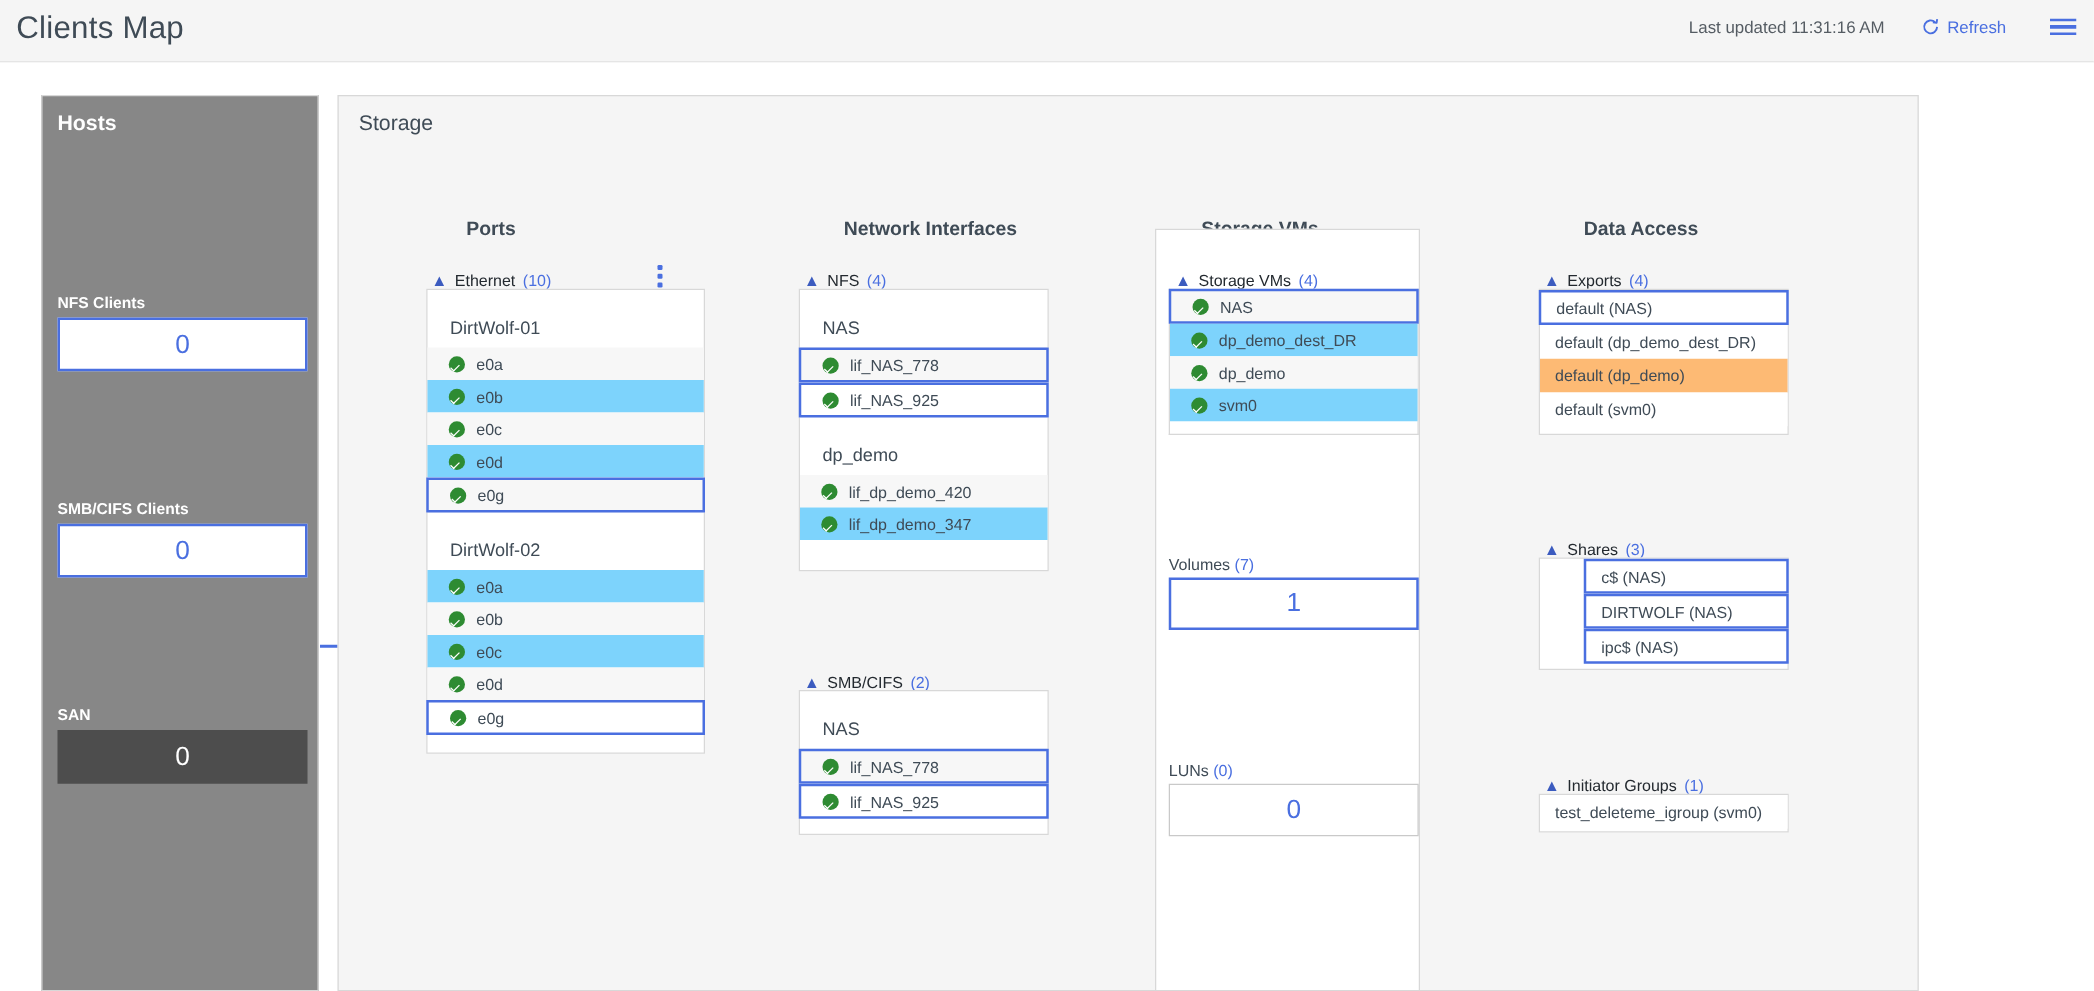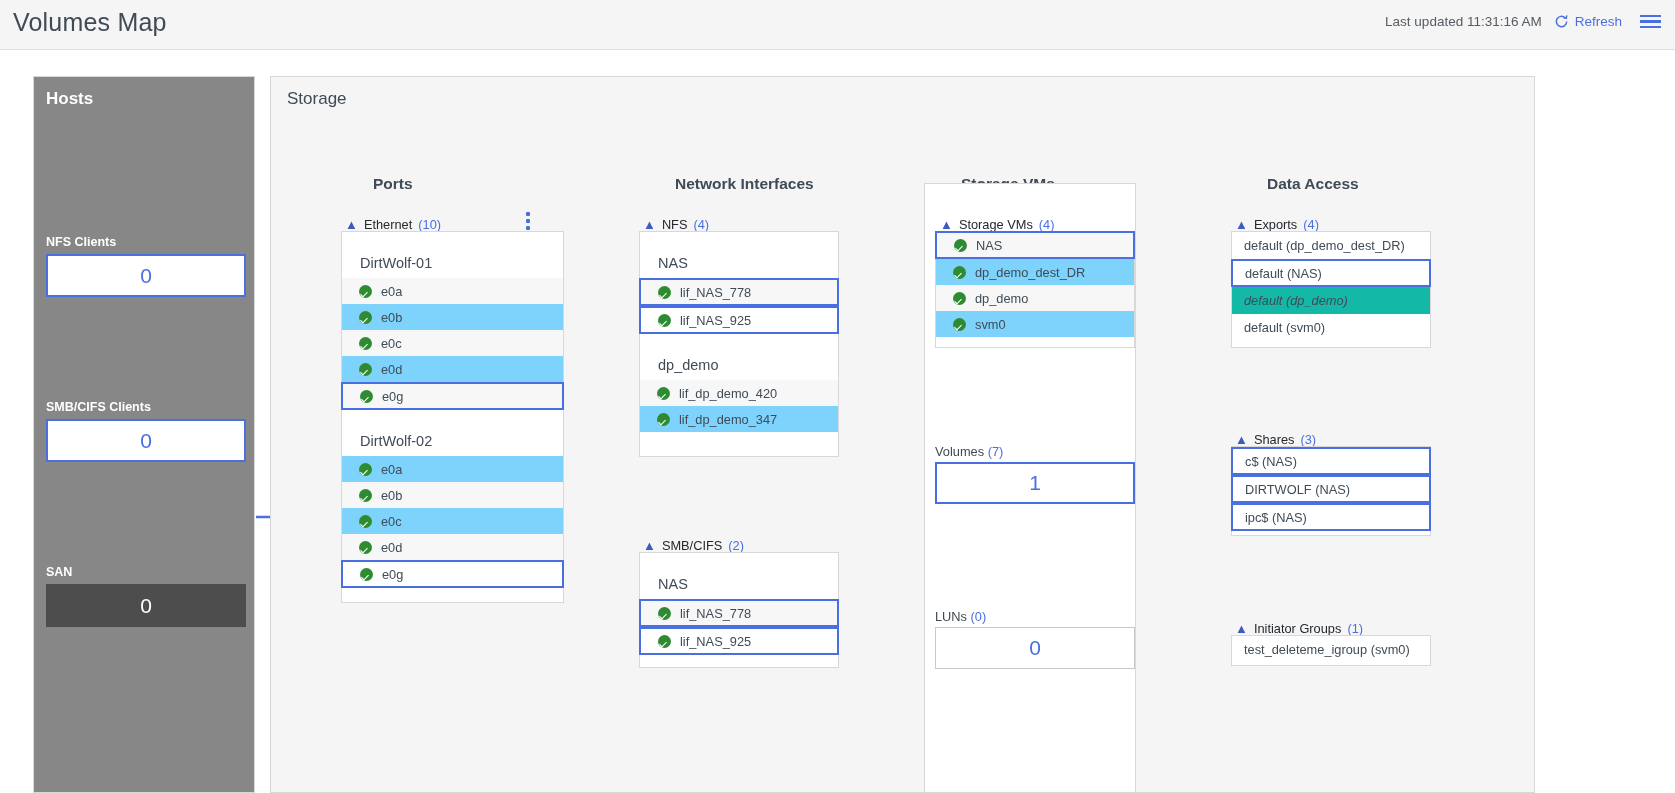--- a/index.html
+++ b/index.html
@@ -17,21 +17,21 @@
     background: #f5f5f5;
     border-bottom: 1px solid #e0e0e0;
   }
   #page-title {
     position: absolute; left: 13px; top: 8px;
     font-size: 25px; color: #3f4b56; font-weight: 400;
     letter-spacing: .2px;
   }
   #topbar-right {
     position: absolute; right: 14px; top: 14px;
-    display: flex; align-items: center; gap: 12px;
+    display: flex; align-items: center; gap: 29px;
   }
   #last-updated { font-size: 13.5px; color: #555c63; white-space: nowrap; }
   #refresh-btn {
     display: flex; align-items: center; gap: 6px;
     font-size: 13.5px; color: #4a6fe0; cursor: pointer; white-space: nowrap;
   }
   #refresh-btn svg { display:block; }
   #hamburger { display:flex; flex-direction: column; gap:3px; cursor: pointer; padding-left: 6px;}
   #hamburger span { display:block; width:21px; height:2.6px; background:#4a6fe0; }
 
@@ -117,28 +117,28 @@
     font-size:21px; color:#4a6fe0;
   }
   .tile.on  { border:2px solid #4a6fe0; }
   .tile.off { border:1px solid #c9c9c9; color:#4a6fe0; }
 
   
   .prow {
     height:27px; display:flex; align-items:center;
     padding-left:12px; font-size:12.8px; color:#3f4b56; background:#ffffff;
   }
-  .prow.alt { background:#14b8a6;font-style:italic; }
+  .prow.alt { background:#fdba74; }
   .prow.sel { border:2px solid #4a6fe0; height:28px; margin:0 -1px; }
 </style>
 </head>
 <body>
 
 <div id="topbar">
-  <div id="page-title">Volumes Map</div>
+  <div id="page-title">Clients Map</div>
   <div id="topbar-right">
     <div id="last-updated">Last updated 11:31:16 AM</div>
     <div id="refresh-btn">
       <span>
         <svg width="15" height="15" viewBox="0 0 16 16" fill="none" stroke="#4a6fe0" stroke-width="1.6">
           <path d="M13.5 8a5.5 5.5 0 1 1-1.7-4"></path>
           <path d="M13.6 1.4 L13.1 4.6 L9.9 4.1" stroke-linejoin="round"></path>
         </svg>
       </span>
       <span>Refresh</span>
@@ -377,32 +377,32 @@
     <span class="cnt">(0)</span>
   </div>
   <div class="tile off" style="left:935px; top:577px; width:200px;">0</div>
 
   <div class="sec-head" style="left:1235px; top:167px;">
     <span class="caret">▲</span>
     <span>Exports</span>
     <span class="cnt">(4)</span>
   </div>
   <div class="card" style="left:1231px; top:181px; width:200px; height:117px;">
+    <div class="prow sel">default (NAS)</div>
     <div class="prow">default (dp_demo_dest_DR)</div>
-    <div class="prow sel">default (NAS)</div>
     <div class="prow alt">default (dp_demo)</div>
     <div class="prow">default (svm0)</div>
   </div>
 
   <div class="sec-head" style="left:1235px; top:382px;">
     <span class="caret">▲</span>
     <span>Shares</span>
     <span class="cnt">(3)</span>
   </div>
-  <div class="card" style="left:1231px; top:396px; width:200px; height:90px;">
+  <div class="card" style="left:1231px; top:396px; width:200px; height:90px;padding-left:36px;">
     <div class="prow sel">c$ (NAS)</div>
     <div class="prow sel">DIRTWOLF (NAS)</div>
     <div class="prow sel">ipc$ (NAS)</div>
   </div>
 
   <div class="sec-head" style="left:1235px; top:571px;">
     <span class="caret">▲</span>
     <span>Initiator Groups</span>
     <span class="cnt">(1)</span>
   </div>

